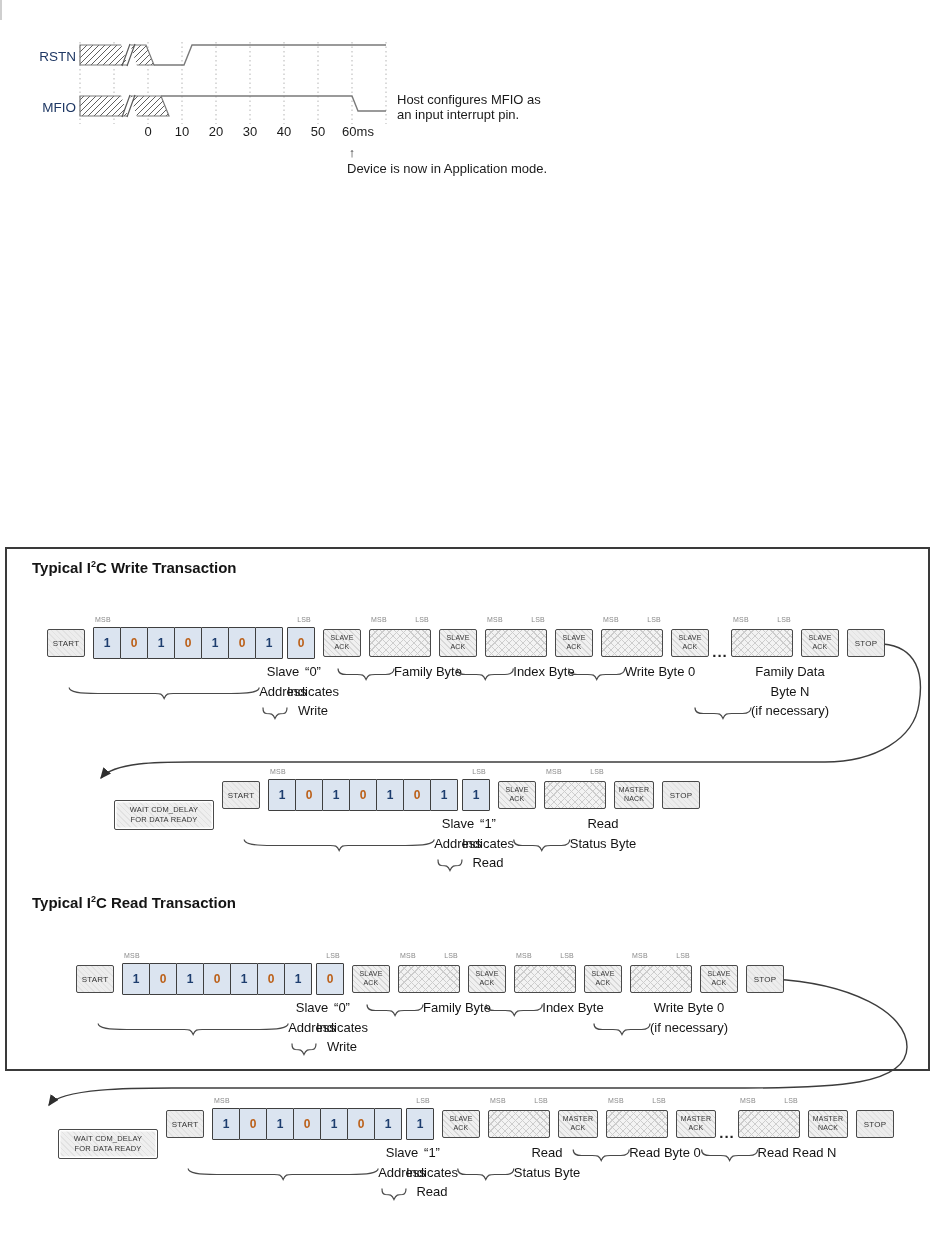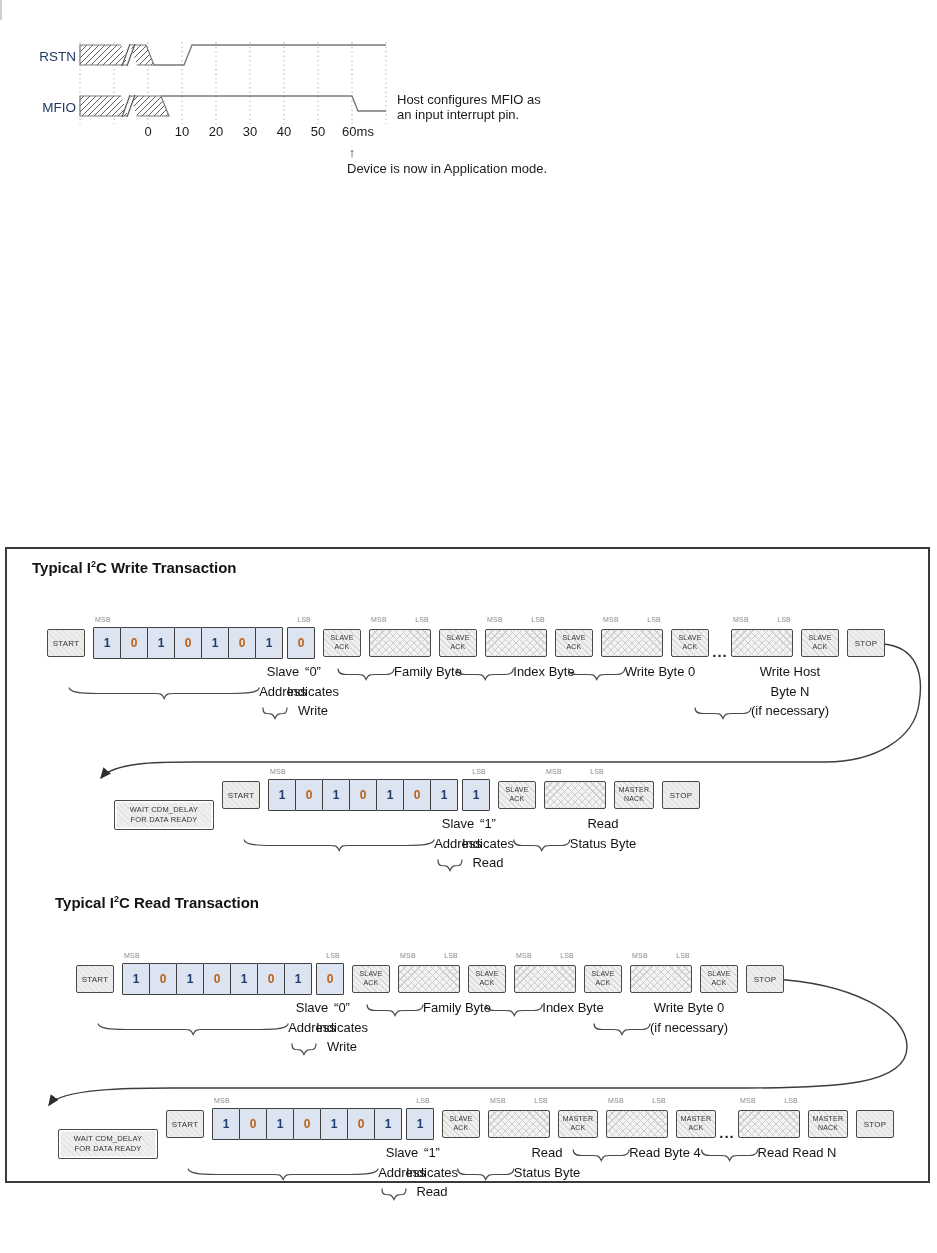--- a/index.html
+++ b/index.html
@@ -6,21 +6,21 @@
   body{width:937px;height:1253px;position:relative;overflow:hidden;
        font-family:"Liberation Sans",sans-serif;-webkit-font-smoothing:antialiased;}
   
   #timing-svg{position:absolute;left:0;top:0;}
   #timing-svg text{font-family:"Liberation Sans",sans-serif;}
   .sig-label{fill:#1f3864;font-size:13.5px;}
   .tick-label{fill:#1a1a1a;font-size:13px;}
   .note-text{fill:#1a1a1a;font-size:13px;}
   #edge-artifact{position:absolute;left:0;top:0;width:2px;height:20px;background:#cfcfcf;}
   
-  #i2c-box{position:absolute;left:5px;top:547px;width:925px;height:636px;
+  #i2c-box{position:absolute;left:5px;top:547px;width:925px;height:524px;
            border:2px solid #3a3a3a;box-sizing:border-box;background:#fff;}
   .fig-title{position:absolute;font-size:15px;font-weight:bold;color:#141414;white-space:nowrap;}
   .fig-title sup{font-size:9px;}
   #connectors{position:absolute;left:0;top:0;pointer-events:none;}
   #i2c-rows{position:absolute;left:12px;top:0;width:100%;height:100%;}
   .flow-row{position:absolute;display:flex;align-items:flex-start;column-gap:8px;}
   .fi{position:relative;display:flex;flex-direction:column;align-items:center;flex:none;}
   .tl{height:12px;width:100%;position:relative;font-size:7px;color:#8a8a8a;letter-spacing:.2px;}
   .msb{position:absolute;left:2px;top:2px;}
   .lsb{position:absolute;right:2px;top:2px;}
@@ -118,21 +118,21 @@
   <text class="note-text" x="397" y="119">an input interrupt pin.</text>
   <text class="note-text" x="352" y="157" text-anchor="middle">↑</text>
   <text class="note-text" x="347" y="173">Device is now in Application mode.</text>
 </svg>
 
 <div id="i2c-box">
 
   <div class="fig-title" style="left:25px;top:10px;">
     <span>Typical I</span><sup>2</sup><span>C Write Transaction</span>
   </div>
-  <div class="fig-title" style="left:25px;top:345px;margin-left:23px;">
+  <div class="fig-title" style="left:25px;top:345px;">
     <span>Typical I</span><sup>2</sup><span>C Read Transaction</span>
   </div>
 
   <svg id="connectors" width="921" height="684" viewBox="0 0 921 684">
     <defs>
       <marker id="ah" markerWidth="10" markerHeight="8" refX="7" refY="3.5" orient="auto">
         <path d="M0,0 L8,3.5 L0,7 Z" fill="#2e2e2e"></path>
       </marker>
     </defs>
     <path d="M876,95 C910,98 917,125 912,155 C907,190 868,213 818,213 L185,213 C152,213 107,213 94,229" fill="none" stroke="#3c3c3c" stroke-width="1.4" marker-end="url(#ah)"></path>
@@ -272,21 +272,21 @@
             <span class="msb">MSB</span>
             <span class="lsb">LSB</span>
           </div>
           <div class="bz">
             <div class="box byte"></div>
           </div>
           <div class="under">
             <svg width="56" height="14" viewBox="0 0 56 13">
               <path d="M0,0 C0,5 3.36,6 8.4,6 L19,6 C24,6 26,6 28,11 C30,6 32,6 37,6 L47.6,6 C52.64,6 56,5 56,0" fill="none" stroke="#4a4a4a" stroke-width="1.2"></path>
             </svg>
-            <div class="cap">Write Host
+            <div class="cap">Family Data
 Byte N
 (if necessary)</div>
           </div>
         </div>
         <div class="fi t-ack">
           <div class="tl"></div>
           <div class="bz">
             <div class="box ack">SLAVE
 ACK</div>
           </div>
@@ -609,21 +609,21 @@
             <span class="msb">MSB</span>
             <span class="lsb">LSB</span>
           </div>
           <div class="bz">
             <div class="box byte"></div>
           </div>
           <div class="under">
             <svg width="56" height="14" viewBox="0 0 56 13">
               <path d="M0,0 C0,5 3.36,6 8.4,6 L19,6 C24,6 26,6 28,11 C30,6 32,6 37,6 L47.6,6 C52.64,6 56,5 56,0" fill="none" stroke="#4a4a4a" stroke-width="1.2"></path>
             </svg>
-            <div class="cap">Read Byte 4</div>
+            <div class="cap">Read Byte 0</div>
           </div>
         </div>
         <div class="fi t-mack">
           <div class="tl"></div>
           <div class="bz">
             <div class="box mack">MASTER
 ACK</div>
           </div>
         </div>
         <div class="fi t-dots">

